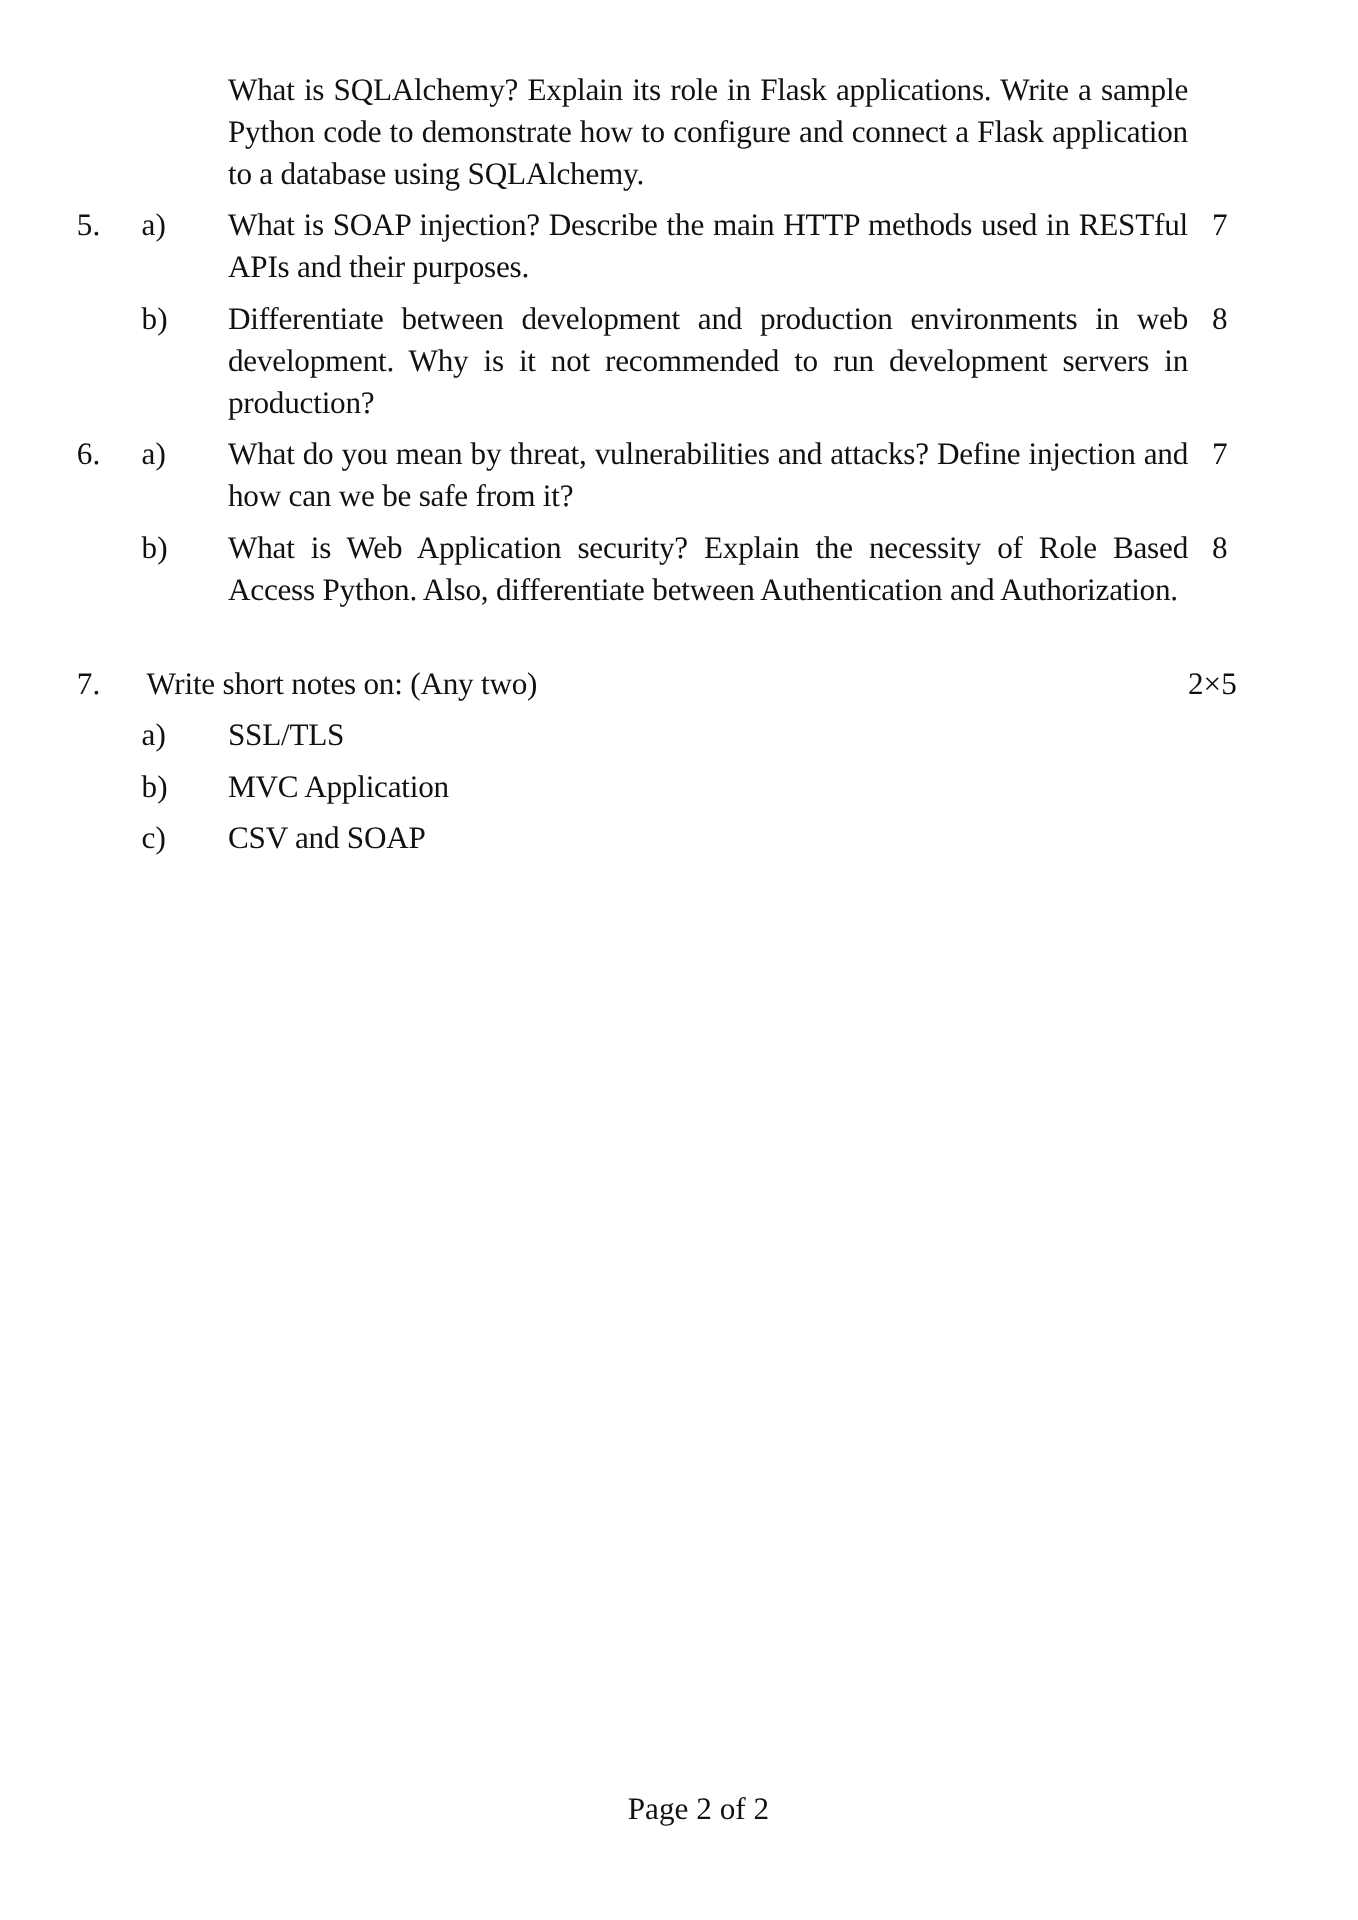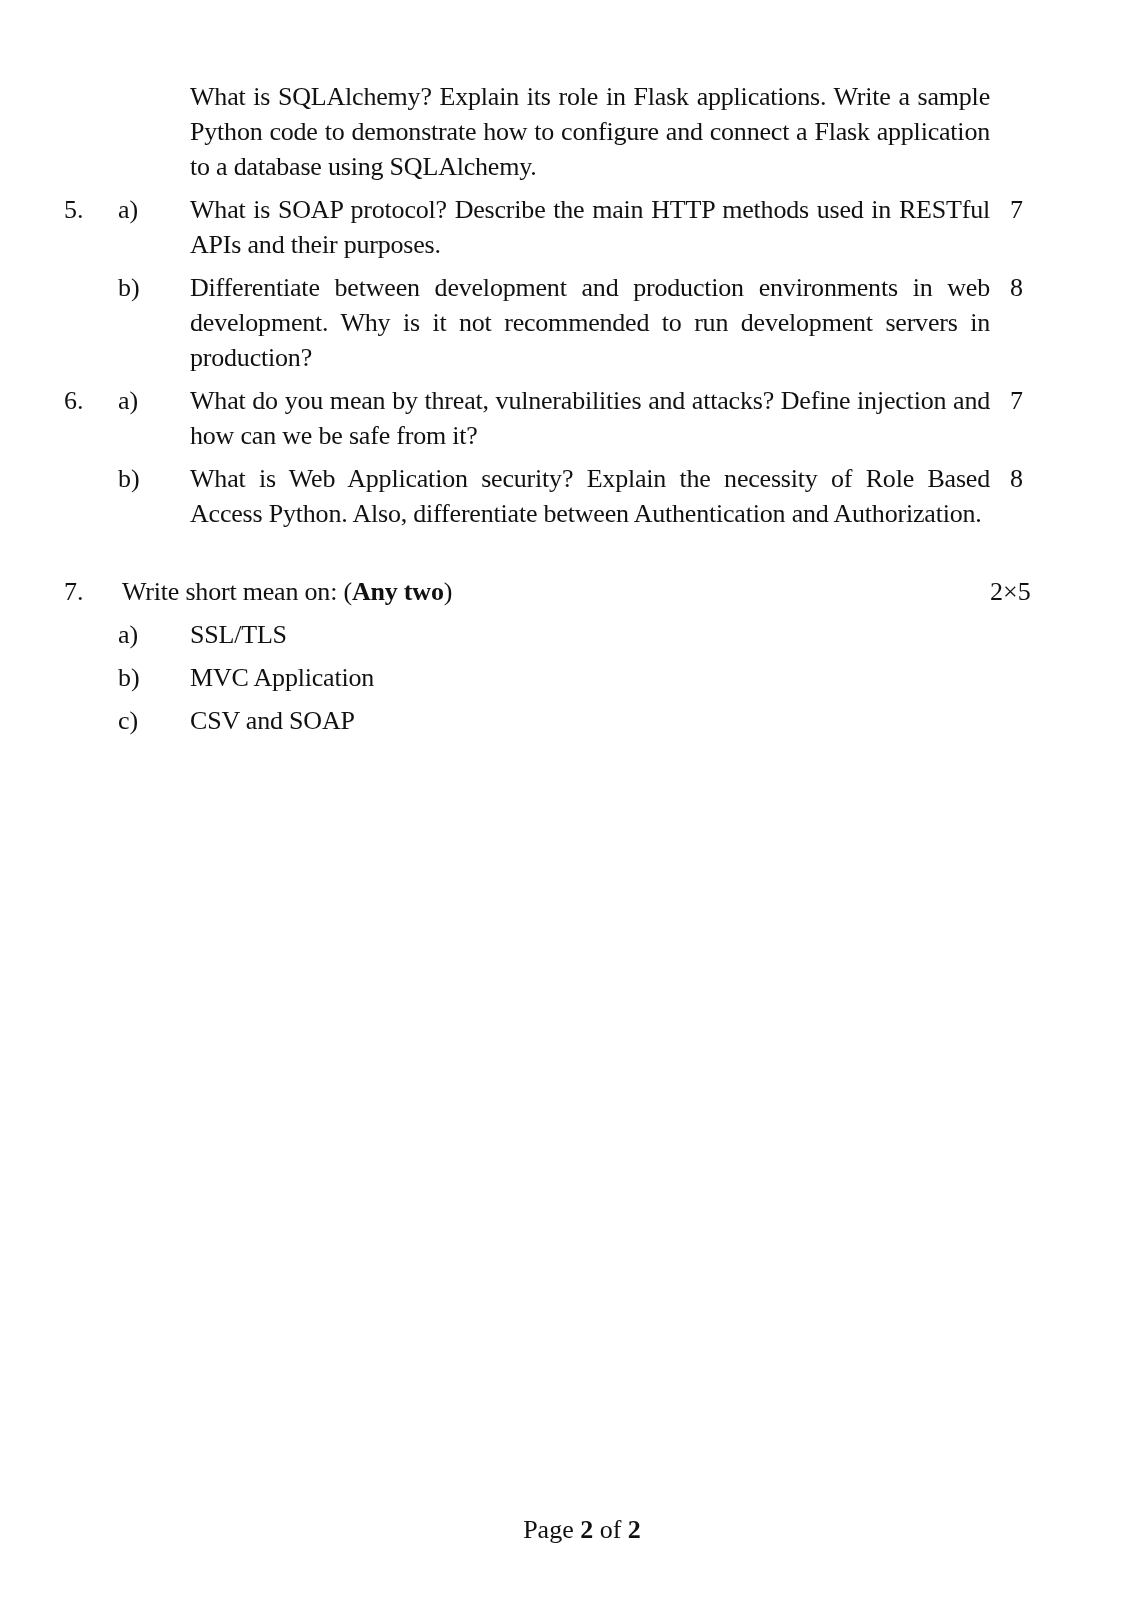--- a/index.html
+++ b/index.html
@@ -15,21 +15,20 @@
       font-family: "Liberation Serif", "DejaVu Serif", serif;
       color: #111111;
       font-size: 26px;
       line-height: 35px;
     }
     .page {
       position: absolute;
       left: 0; top: 0;
       width: 1132px;
       height: 1222px;
-      margin-top: 22px;
     }
     .block {
       position: absolute;
       left: 0;
       width: 1132px;
     }
     .qnum {
       position: absolute;
       left: 64px;
       width: 40px;
@@ -53,21 +52,21 @@
     }
     .marks {
       position: absolute;
       left: 1010px;
       width: 40px;
       text-align: left;
     }
     .marks.long {
       left: 990px;
     }
-    .bold { font-weight: bold; }
+    .bold { font-weight: normal; }
     .footer {
       position: absolute;
       top: 1490px;
       left: 16px;
       width: 1132px;
       text-align: center;
       font-size: 26px;
     }
   </style>
 </head>
@@ -75,21 +74,21 @@
 
 <div class="page">
 
   <div class="block" style="top:57px;">
     <div class="text">What is SQLAlchemy? Explain its role in Flask applications. Write a sample Python code to demonstrate how to configure and connect a Flask application to a database using SQLAlchemy.</div>
   </div>
 
   <div class="block" style="top:170px;">
     <div class="qnum">5.</div>
     <div class="sub">a)</div>
-    <div class="text">What is SOAP protocol? Describe the main HTTP methods used in RESTful APIs and their purposes.</div>
+    <div class="text">What is SOAP injection? Describe the main HTTP methods used in RESTful APIs and their purposes.</div>
     <div class="marks">7</div>
   </div>
 
   <div class="block" style="top:248px;">
     <div class="sub">b)</div>
     <div class="text">Differentiate between development and production environments in web development. Why is it not recommended to run development servers in production?</div>
     <div class="marks">8</div>
   </div>
 
   <div class="block" style="top:361px;">
@@ -100,21 +99,21 @@
   </div>
 
   <div class="block" style="top:439px;">
     <div class="sub">b)</div>
     <div class="text">What is Web Application security? Explain the necessity of Role Based Access Python. Also, differentiate between Authentication and Authorization.</div>
     <div class="marks">8</div>
   </div>
 
   <div class="block" style="top:552px;">
     <div class="qnum">7.</div>
-    <div class="text wide"><span>Write short mean on: (</span><span class="bold">Any two</span><span>)</span></div>
+    <div class="text wide"><span>Write short notes on: (</span><span class="bold">Any two</span><span>)</span></div>
     <div class="marks long">2×5</div>
   </div>
 
   <div class="block" style="top:595px;">
     <div class="sub">a)</div>
     <div class="text">SSL/TLS</div>
   </div>
 
   <div class="block" style="top:638px;">
     <div class="sub">b)</div>

